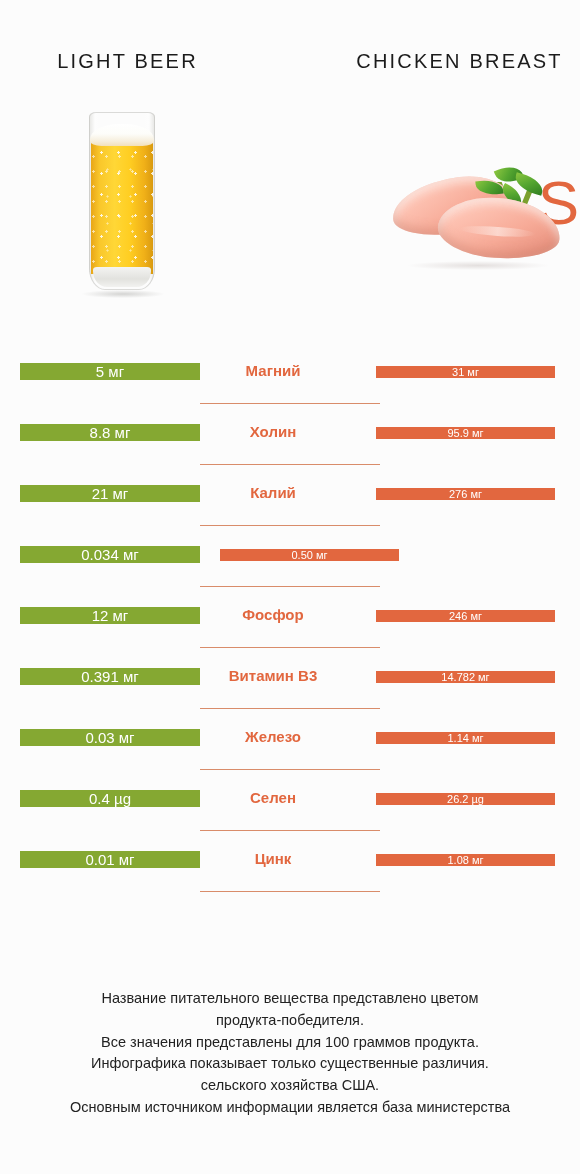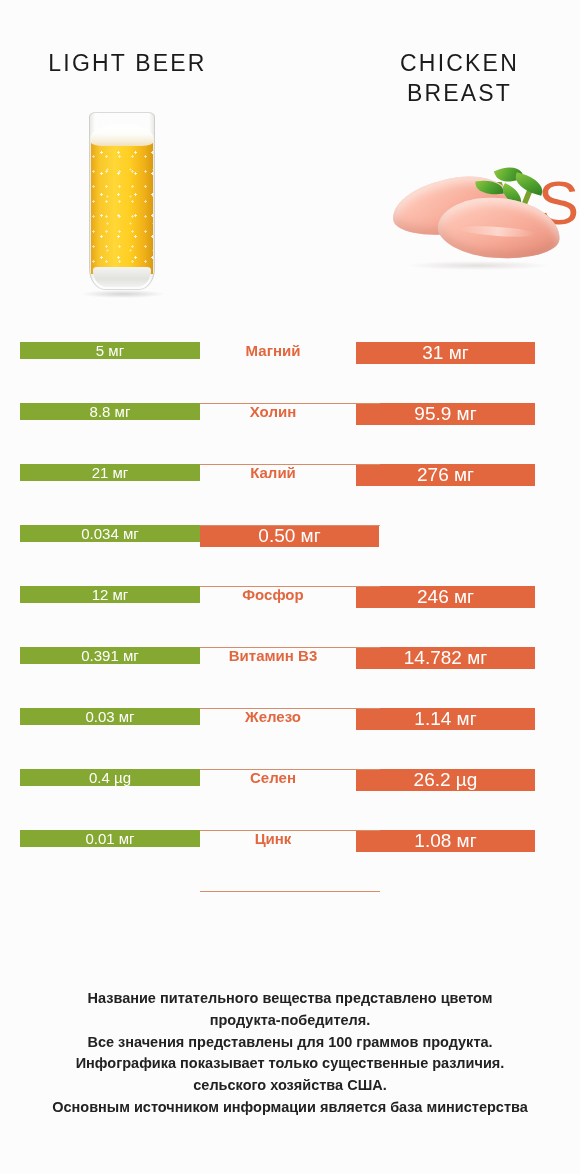--- a/index.html
+++ b/index.html
@@ -17,21 +17,21 @@
   }
 
   
   .header {
     position: relative;
     height: 310px;
   }
   .title {
     position: absolute;
     top: 48px;
-    font-size: 23px;
+    font-size: 20px;
     letter-spacing: 2.2px;
     color: #1b1b1b;
     font-weight: 300;
     text-transform: uppercase;
     text-align: center;
     line-height: 1.32;
   }
   .title-left  { left: 10px;  width: 235px; }
   .title-right { right: 8px;  width: 225px; text-align: center; }
 
@@ -190,21 +190,21 @@
   .table {
     position: absolute;
     left: 20px;
     top: 342px;
     width: 540px;
   }
   .row {
     position: relative;
     height: 59px;
     display: flex;
-    align-items: flex-start;
+    align-items: center;
   }
   .cell {
     display: flex;
     align-items: center;
     justify-content: center;
     text-align: center;
   }
   .cell-left {
     width: 180px;
     background: #85a832;
@@ -225,24 +225,25 @@
   .cell-mid .label-text {
     display: block;
     width: 200px;
     margin-left: -10px;
     white-space: normal;
   }
   .cell-right {
     width: 179px;
     background: #e2673f;
     color: #ffffff;
-    font-size: 19px;
+    font-size: 11px;
     font-weight: 400;
     position: relative;
     z-index: 2;
+    margin-left: 20px;
   }
   .row .sep {
     position: absolute;
     left: 180px;
     right: 180px;
     top: 0;
     height: 1px;
     background: #d98c6a;
     z-index: 3;
   }
@@ -267,21 +268,21 @@
   
   .footer {
     position: absolute;
     left: 26px;
     right: 26px;
     top: 988px;
     text-align: center;
     font-size: 14.5px;
     line-height: 1.5;
     color: #222222;
-    font-weight: 700;
+    font-weight: 400;
   }
   .footer p { margin: 0; }
 </style>
 </head>
 <body>
 
 <div class="header">
 
   <div class="title title-left">Light Beer</div>
 

